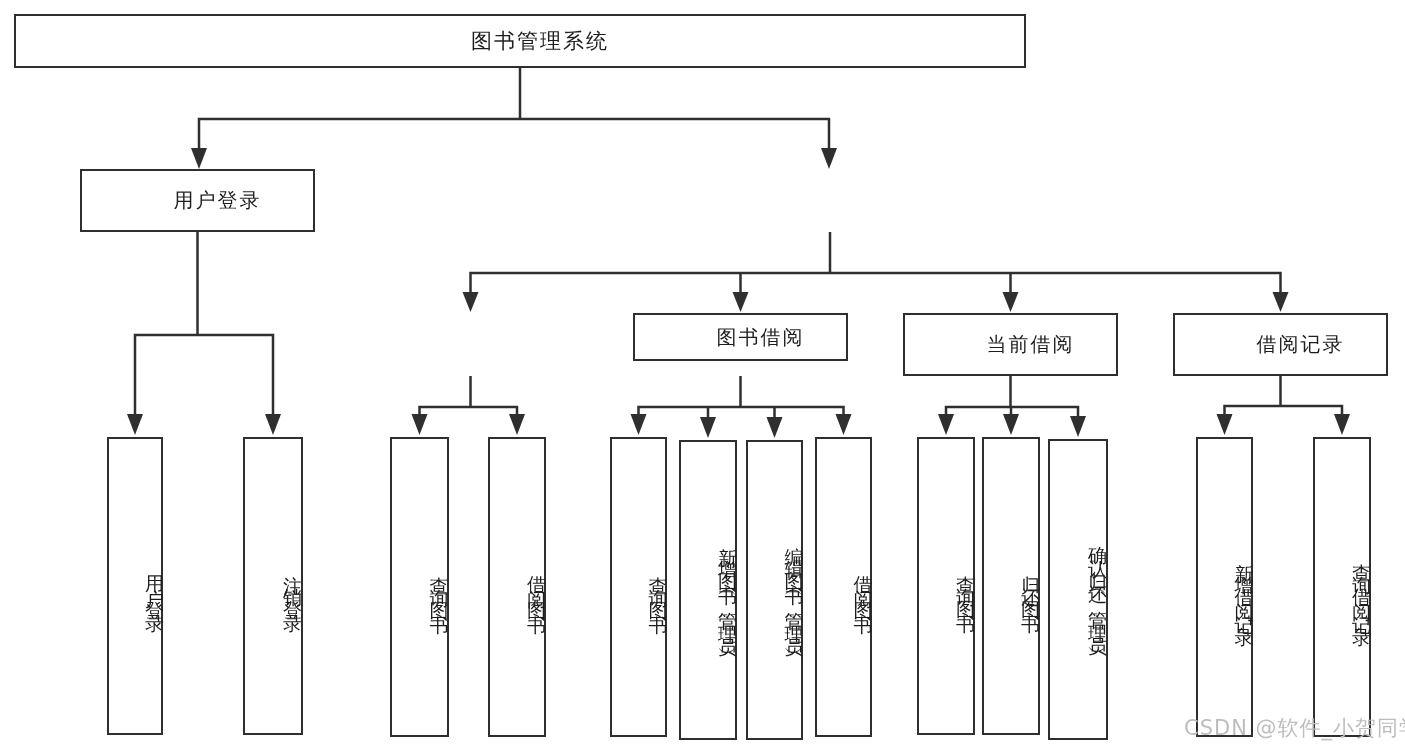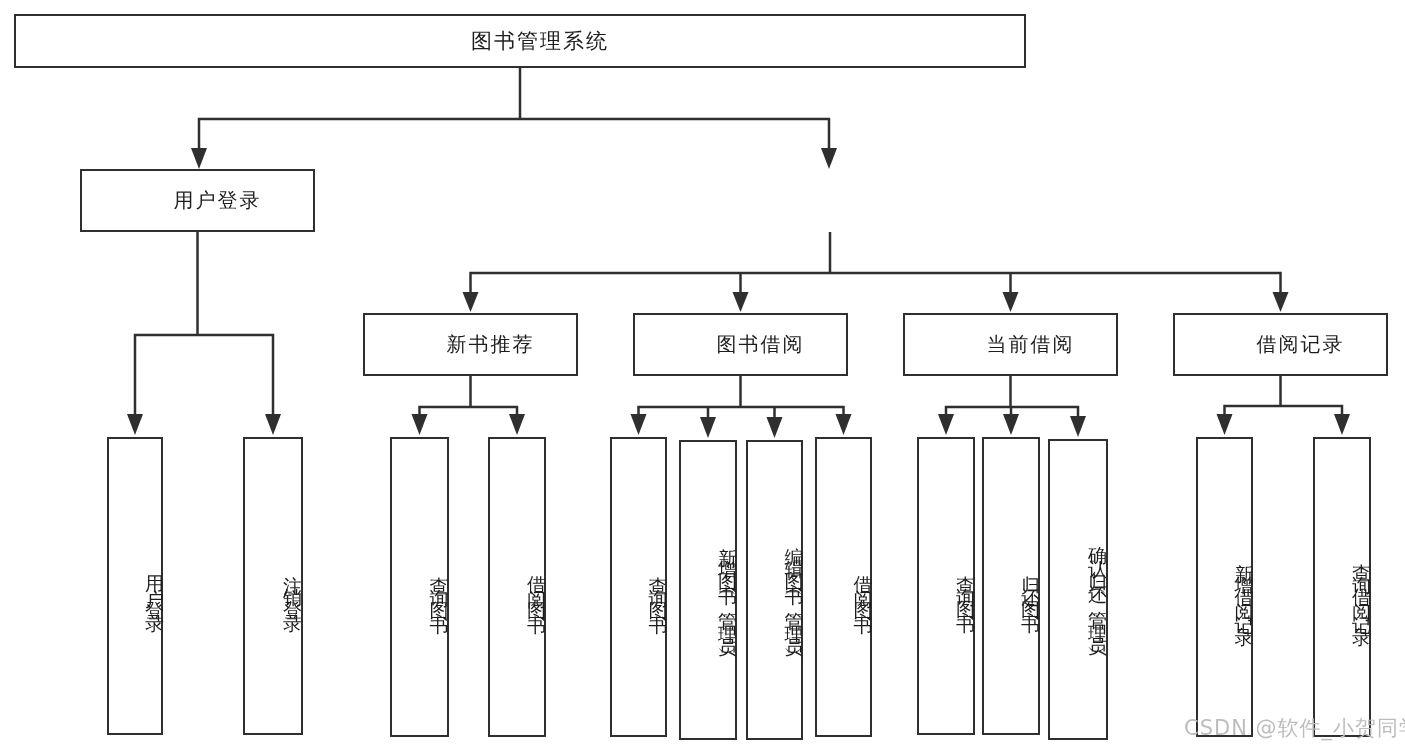--- a/index.html
+++ b/index.html
@@ -113,24 +113,21 @@
   </svg>
 
   <div class="node h root" style="left:14px; top:14px; width:1012px; height:54px;">
     <span>图书管理系统</span>
   </div>
 
   <div class="node h" style="left:80px; top:169px; width:235px; height:63px;">
     <span>用户登录</span>
   </div>
 
-  <div class="node h" style="left:363px; top:313px; width:215px; height:63px;">
-    <span>新书推荐</span>
-  </div>
-  <div class="node h" style="left:633px; top:313px; width:215px; height:63px;">
+  <div class="node h" style="left:633px; top:313px; width:215px; height:48px;">
     <span>图书借阅</span>
   </div>
   <div class="node h" style="left:1173px; top:313px; width:215px; height:63px;">
     <span>借阅记录</span>
   </div>
   <div class="node h" style="left:903px; top:313px; width:215px; height:63px;">
     <span>当前借阅</span>
   </div>
 
   <div class="node v" style="left:107px; top:437px; width:56px; height:298px;">

